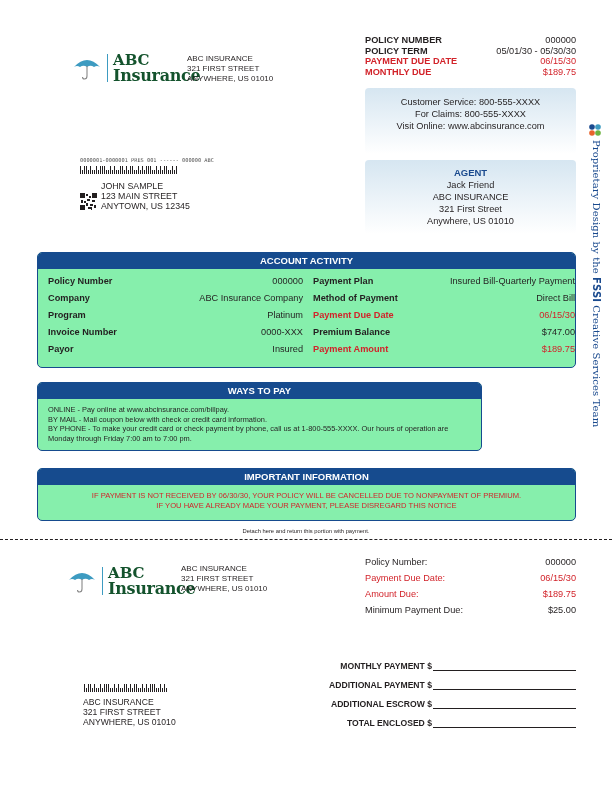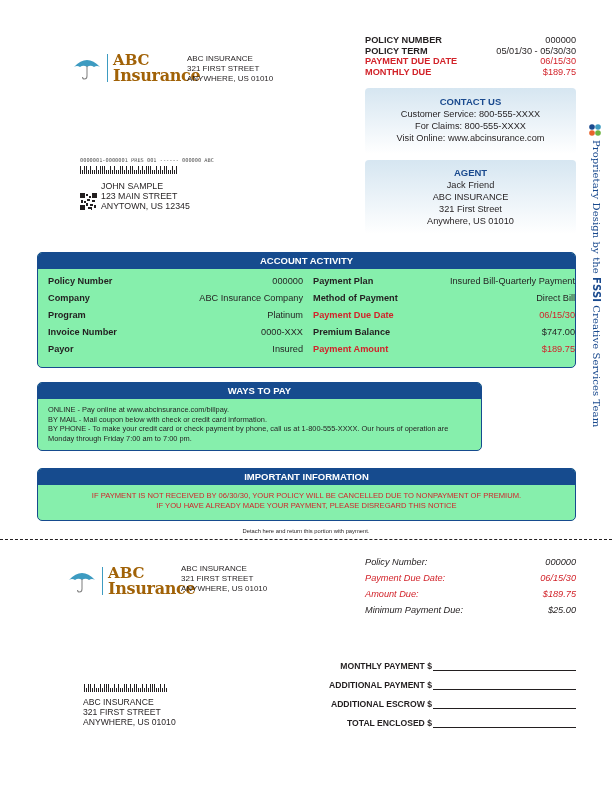--- a/index.html
+++ b/index.html
@@ -5,21 +5,21 @@
   * { margin:0; padding:0; box-sizing:border-box; }
   html, body { width:612px; height:792px; background:#fff; overflow:hidden; }
   body { position:relative; font-family:"Liberation Sans", sans-serif; color:#231f20; }
   .abs { position:absolute; }
   .red { color:#d2232a; }
 
   
   .logo { display:flex; align-items:center; }
   .logo .umb { width:28px; height:24px; margin-right:6px; }
   .logo .bar { width:1px; height:28px; background:#3d9bc1; margin-right:5px; }
-  .logo .words { font-family:"DejaVu Serif", serif; font-weight:bold; color:#a16207; line-height:15px; }
+  .logo .words { font-family:"DejaVu Serif", serif; font-weight:bold; color:#14532d; line-height:15px; }
   .logo .w1 { font-size:15px; }
   .logo .w2 { font-size:16px; letter-spacing:-0.3px; }
   .addr3 { font-size:8px; line-height:10px; color:#231f20; }
 
   
   .sum { font-size:9.2px; line-height:10.5px; font-weight:bold; }
   .sum .row { display:flex; justify-content:space-between; }
   .sum .val { font-weight:normal; }
 
   .gbox { background:linear-gradient(#d6e6f1, #ffffff); border-radius:4px; text-align:center; font-size:9.2px; line-height:12px; }
@@ -31,21 +31,21 @@
   .aa-grid { display:grid; grid-template-columns:255px 262px; column-gap:10px; padding:6px 10px 0 10px; }
   .aa-row { display:flex; justify-content:space-between; font-size:9.2px; height:17px; line-height:12px; }
   .aa-row .lbl { font-weight:bold; }
   .wtp { font-size:7.4px; line-height:9.7px; padding:6px 10px; }
   .imp { font-size:7.6px; line-height:10px; text-align:center; padding:6px 10px; }
 
   .detach { font-size:5.8px; text-align:center; }
   .dash { border-top:1.2px dashed #231f20; }
 
   .coupon-sum { font-size:9.2px; line-height:16px; }
-  .coupon-sum .row { display:flex; justify-content:space-between;font-style:italic; }
+  .coupon-sum .row { display:flex; justify-content:space-between; }
 
   .fill-row { display:flex; align-items:flex-end; height:19px; font-size:8.6px; font-weight:bold; }
   .fill-row .fl { width:108px; text-align:right; }
   .fill-row .line { flex:1; border-bottom:1px solid #231f20; margin-left:1px; height:10px; }
 
   .barcode { display:flex; align-items:flex-end; height:8px; gap:1px; }
   .barcode span { display:block; width:1px; background:#231f20; }
   .mono { font-family:"DejaVu Sans Mono", monospace; font-size:5.3px; color:#555; }
 
   .vert { position:absolute; left:588px; top:124px; width:16px; height:290px; }
@@ -86,21 +86,20 @@
     <span>PAYMENT DUE DATE</span>
     <span class="val">06/15/30</span>
   </div>
   <div class="row red">
     <span>MONTHLY DUE</span>
     <span class="val">$189.75</span>
   </div>
 </div>
 
 <div class="abs gbox" style="left:365px;top:88px;width:211px;height:66px;padding-top:8px;">
-  <div class="h">CONTACT US</div>
   <div>Customer Service: 800-555-XXXX</div>
   <div>For Claims: 800-555-XXXX</div>
   <div>Visit Online: www.abcinsurance.com</div>
 </div>
 
 <div class="abs gbox" style="left:365px;top:160px;width:211px;height:74px;padding-top:7px;">
   <div class="h">AGENT</div>
   <div>Jack Friend</div>
   <div>ABC INSURANCE</div>
   <div>321 First Street</div>

